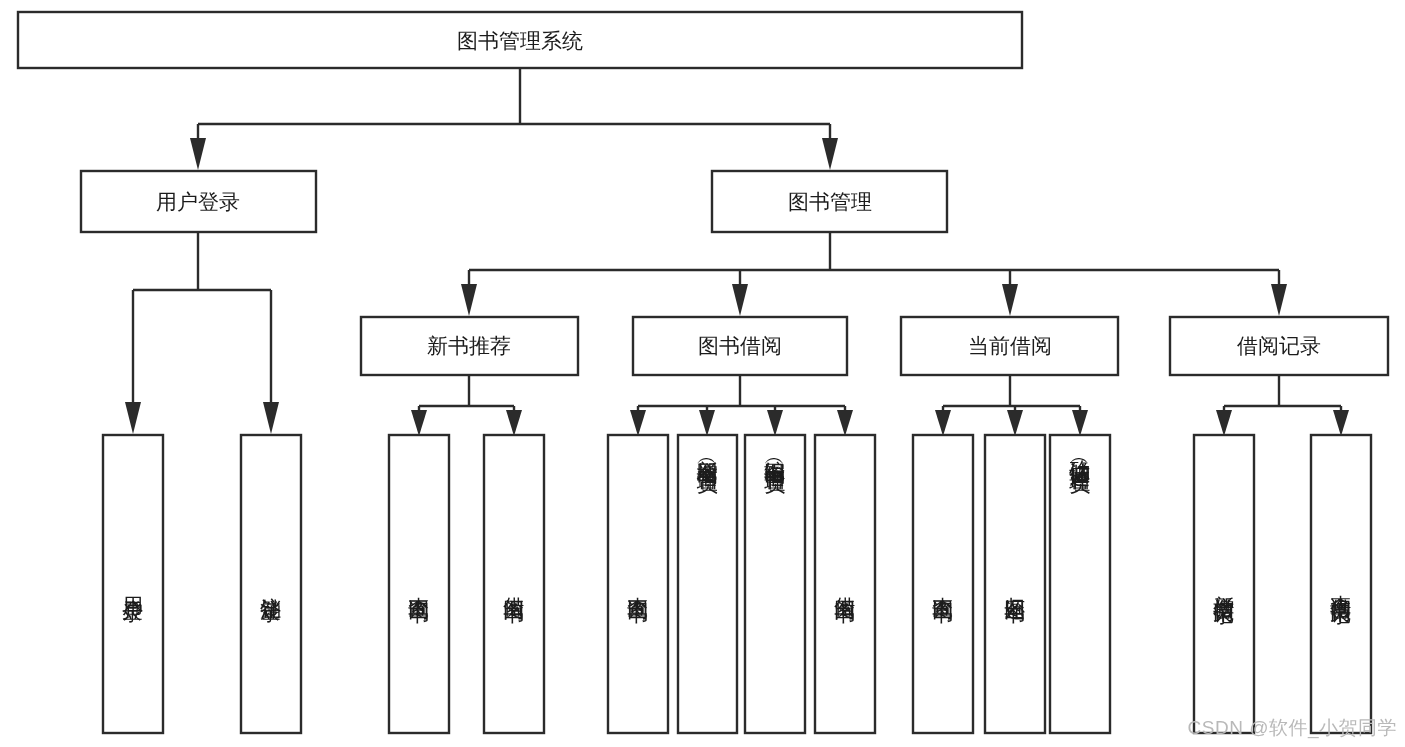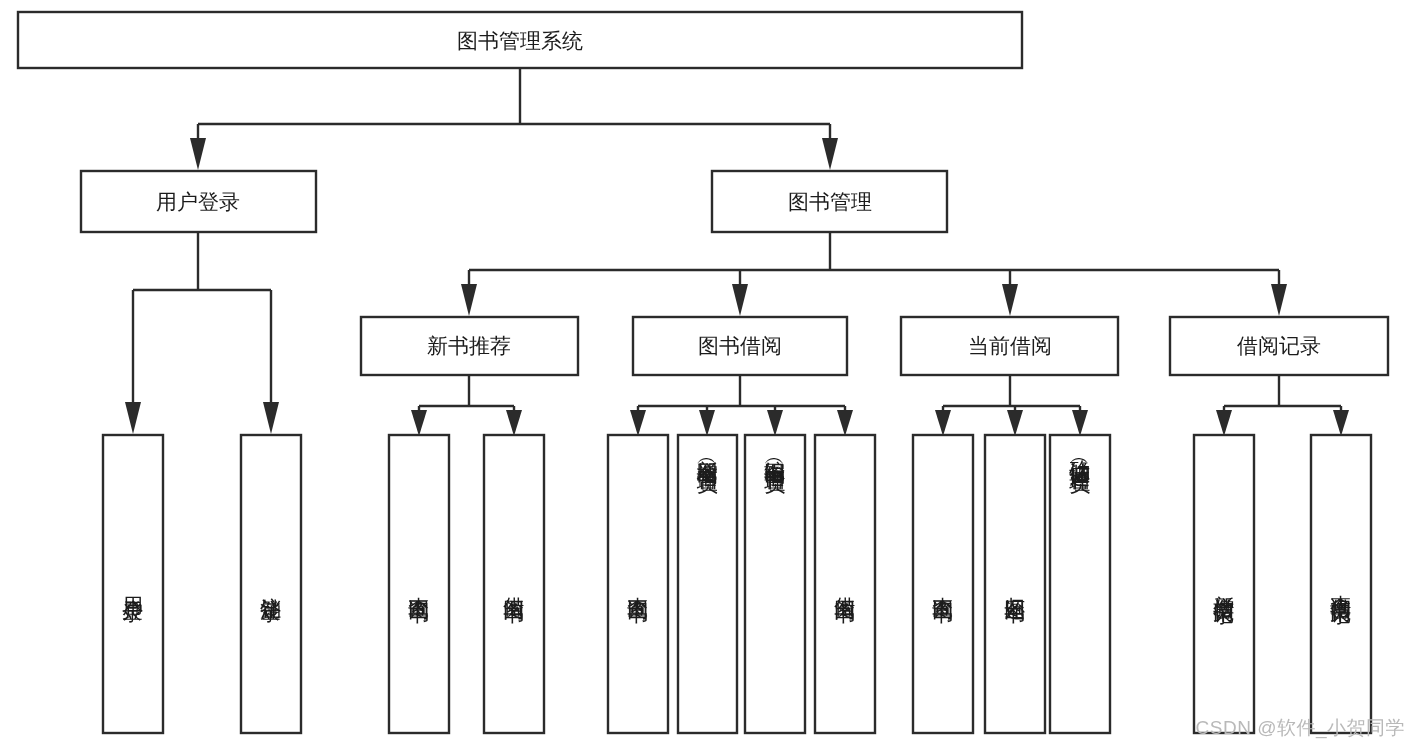--- a/index.html
+++ b/index.html
@@ -60,21 +60,21 @@
     letter-spacing: 2px;
     display: flex;
     align-items: center;
     justify-content: center;
     text-align: center;
     white-space: nowrap;
     user-select: none;
   }
   .watermark {
     position: absolute;
-    right: 0;
+    right: 8px;
     bottom: 6px;
     font-family: "Liberation Sans", "DejaVu Sans", sans-serif;
     font-size: 19px;
     color: #b9b9b9;
     letter-spacing: 0.5px;
     white-space: nowrap;
   }
 </style>
 </head>
 <body>

